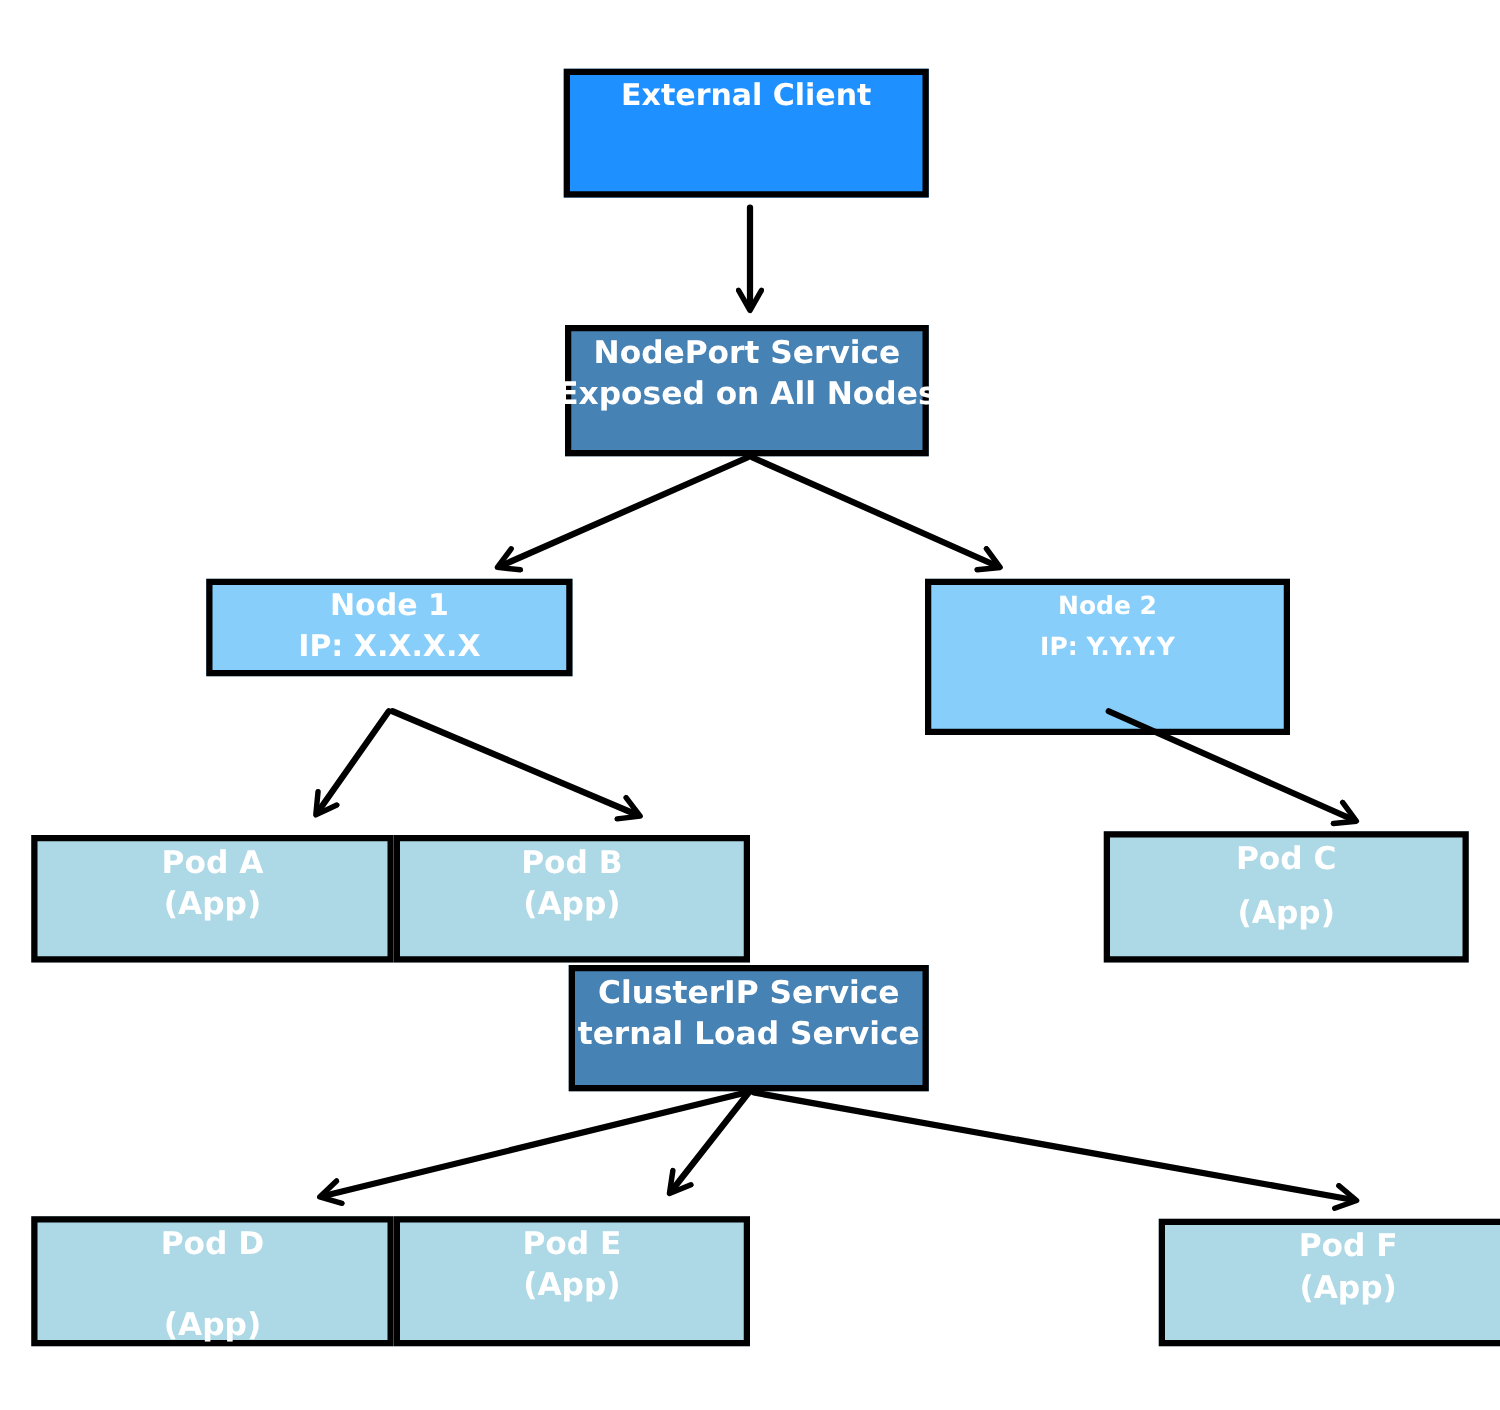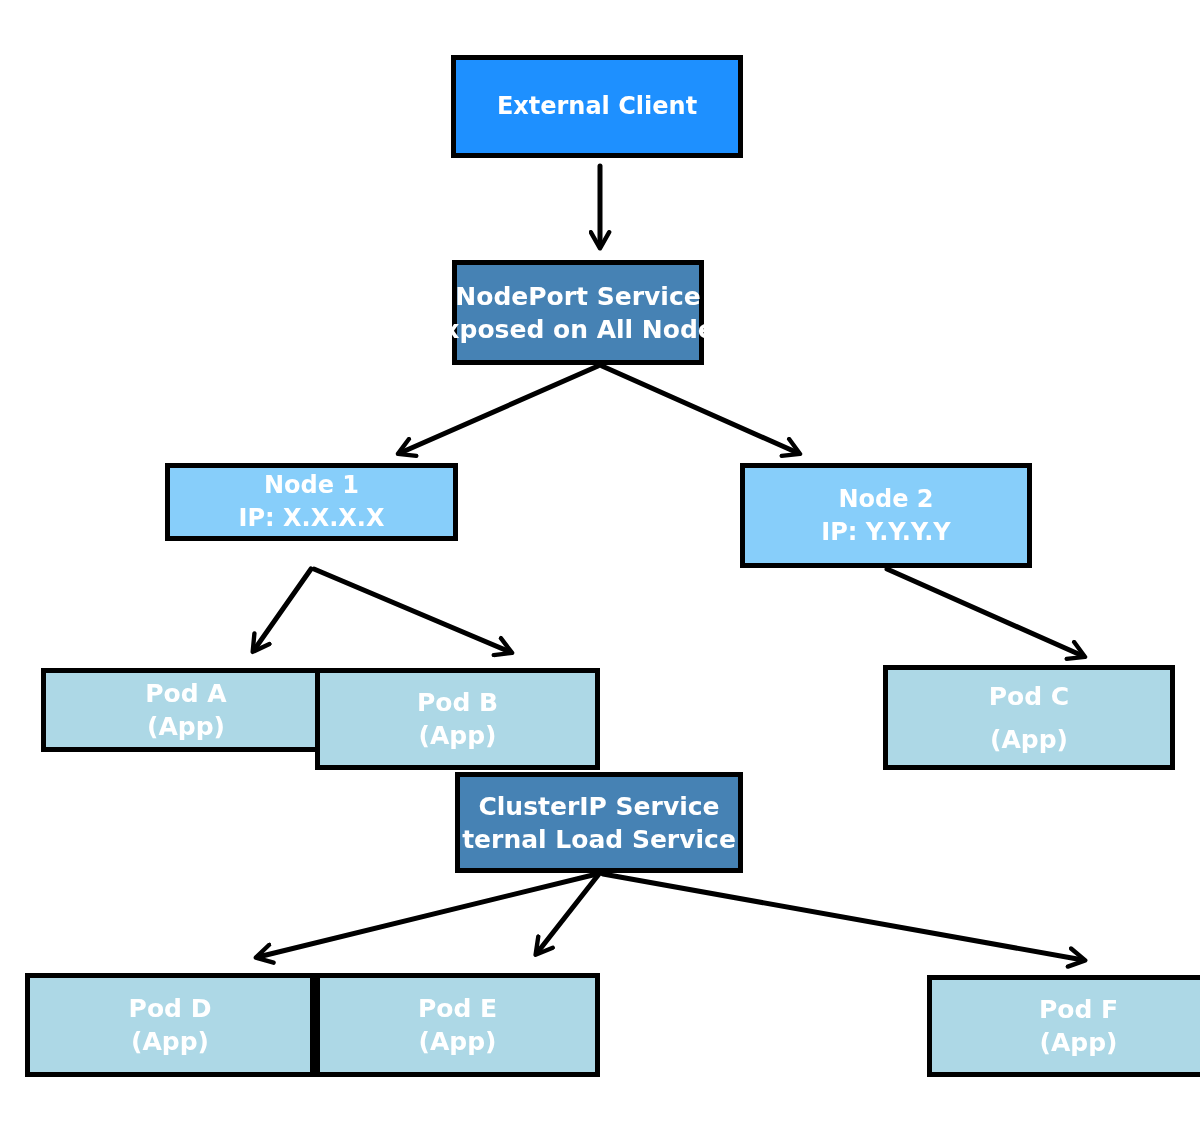--- a/index.html
+++ b/index.html
@@ -16,44 +16,44 @@
     pointer-events:none;
     z-index:5;
   }
   .box {
     position:absolute;
     box-sizing:border-box;
     border:5px solid #000000;
     display:flex;
     flex-direction:column;
     align-items:center;
-    justify-content:center;
+    justify-content:flex-start;
     text-align:center;
     color:#ffffff;
     font-weight:bold;
     font-size:25px;
     line-height:33px;
     white-space:nowrap;
     z-index:2;
   }
   .fill-client  { background:#1E90FF; }
   .fill-service { background:#4682B4; }
   .fill-node    { background:#87CEFA; }
   .fill-pod     { background:#ADD8E6; }
   .clip { overflow:hidden; }
 
   #box-external-client   { left:451px; top:55px;  width:292px; height:103px; font-size:24px; }
-  #box-nodeport-service  { left:452px; top:260px; width:252px; height:105px; z-index:3; }
+  #box-nodeport-service  { left:452px; top:260px; width:291px; height:105px; z-index:3; }
   #box-node-1            { left:165px; top:463px; width:293px; height:78px; font-size:24px; }
-  #box-node-2            { left:740px; top:463px; width:292px; height:105px; font-size:24px; }
-  #box-pod-a             { left:25px;  top:668px; width:290px; height:84px;margin-left:16px; }
+  #box-node-2            { left:740px; top:463px; width:292px; height:125px; font-size:20px; }
+  #box-pod-a             { left:25px;  top:668px; width:290px; height:102px; }
   #box-pod-b             { left:315px; top:668px; width:285px; height:102px; }
   #box-pod-c             { left:883px; top:665px; width:292px; height:105px;gap:10px; }
   #box-clusterip-service { left:455px; top:772px; width:288px; height:101px; z-index:4; }
-  #box-pod-d             { left:25px;  top:973px; width:290px; height:104px; }
+  #box-pod-d             { left:25px;  top:973px; width:290px; height:104px;gap:32px; }
   #box-pod-e             { left:315px; top:973px; width:285px; height:104px; }
   #box-pod-f             { left:883px; top:975px; width:303px; height:102px;margin-left:44px; }
 </style>
 </head>
 <body>
 
 <div id="canvas">
 
   <svg id="arrow-layer" viewBox="0 0 1200 1128" xmlns="http://www.w3.org/2000/svg">
     <defs>

